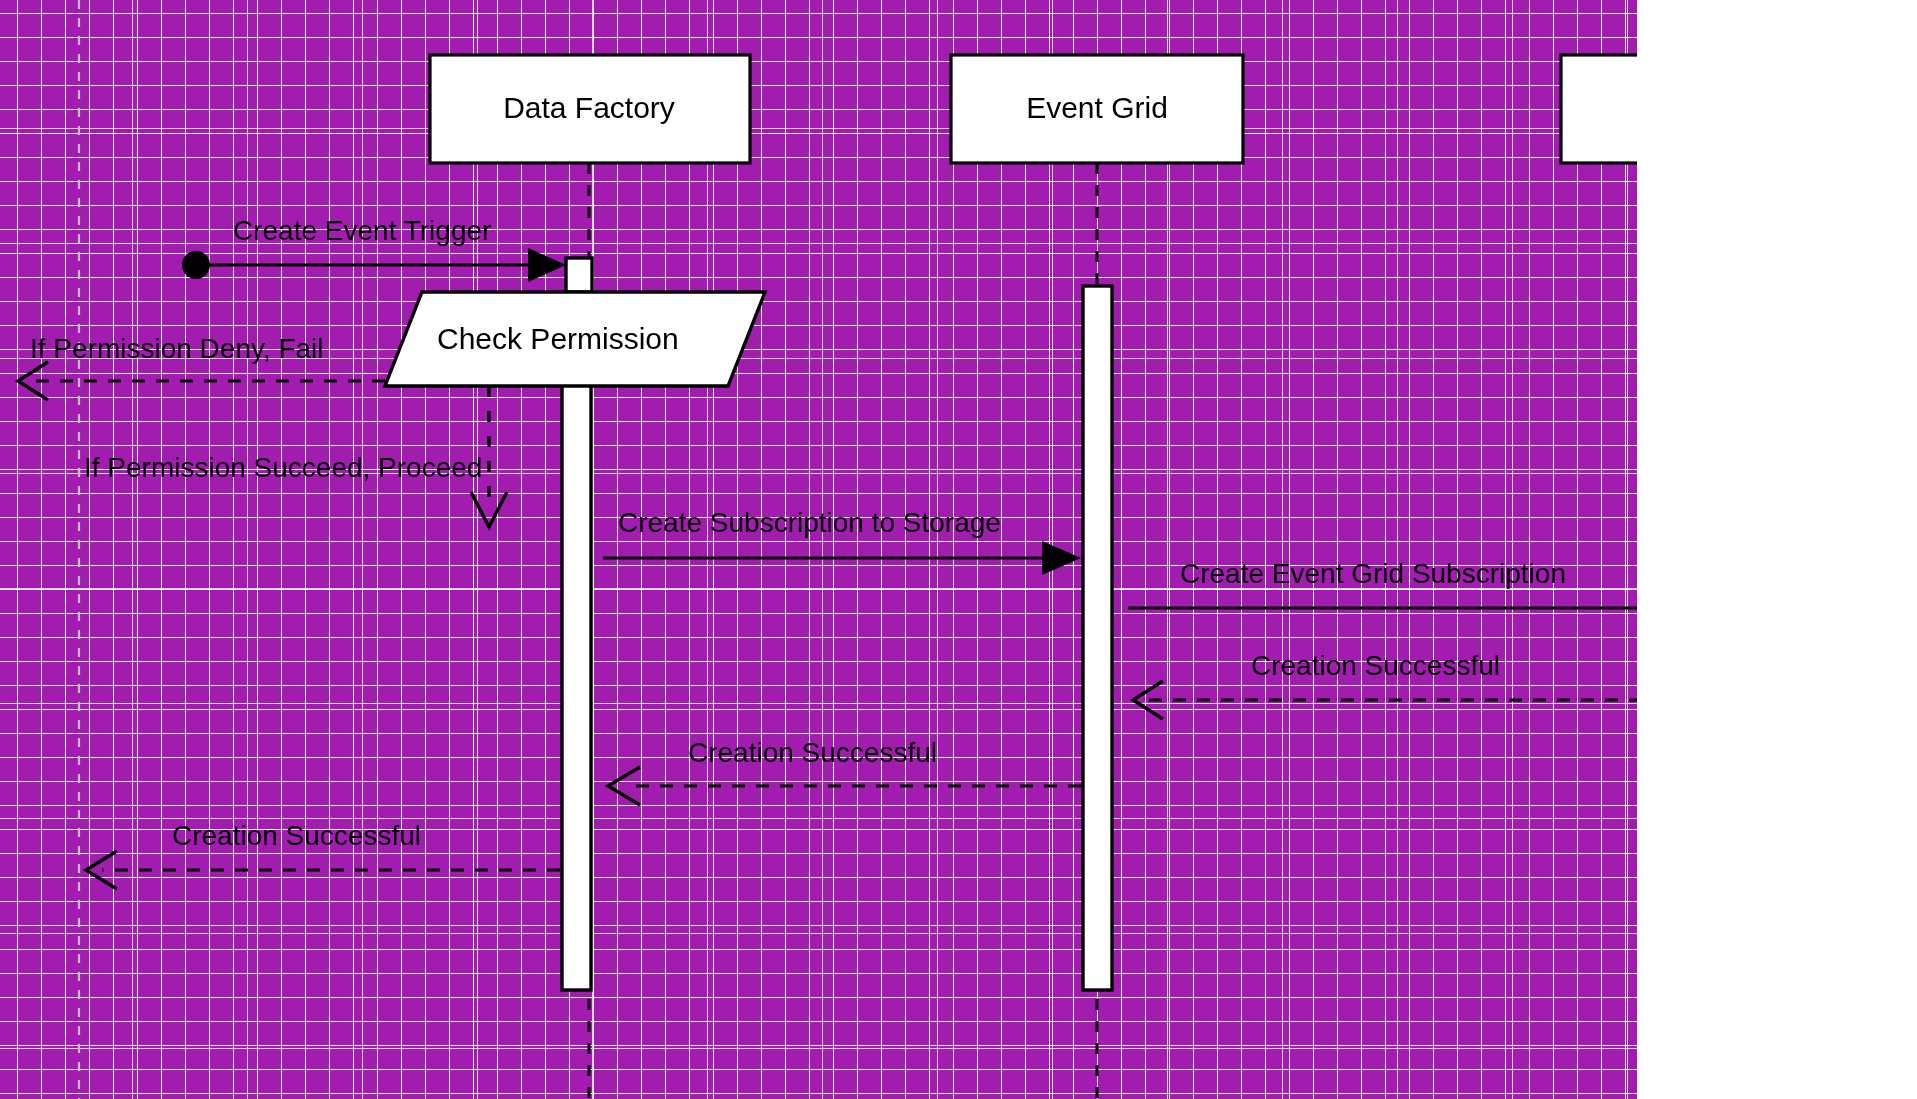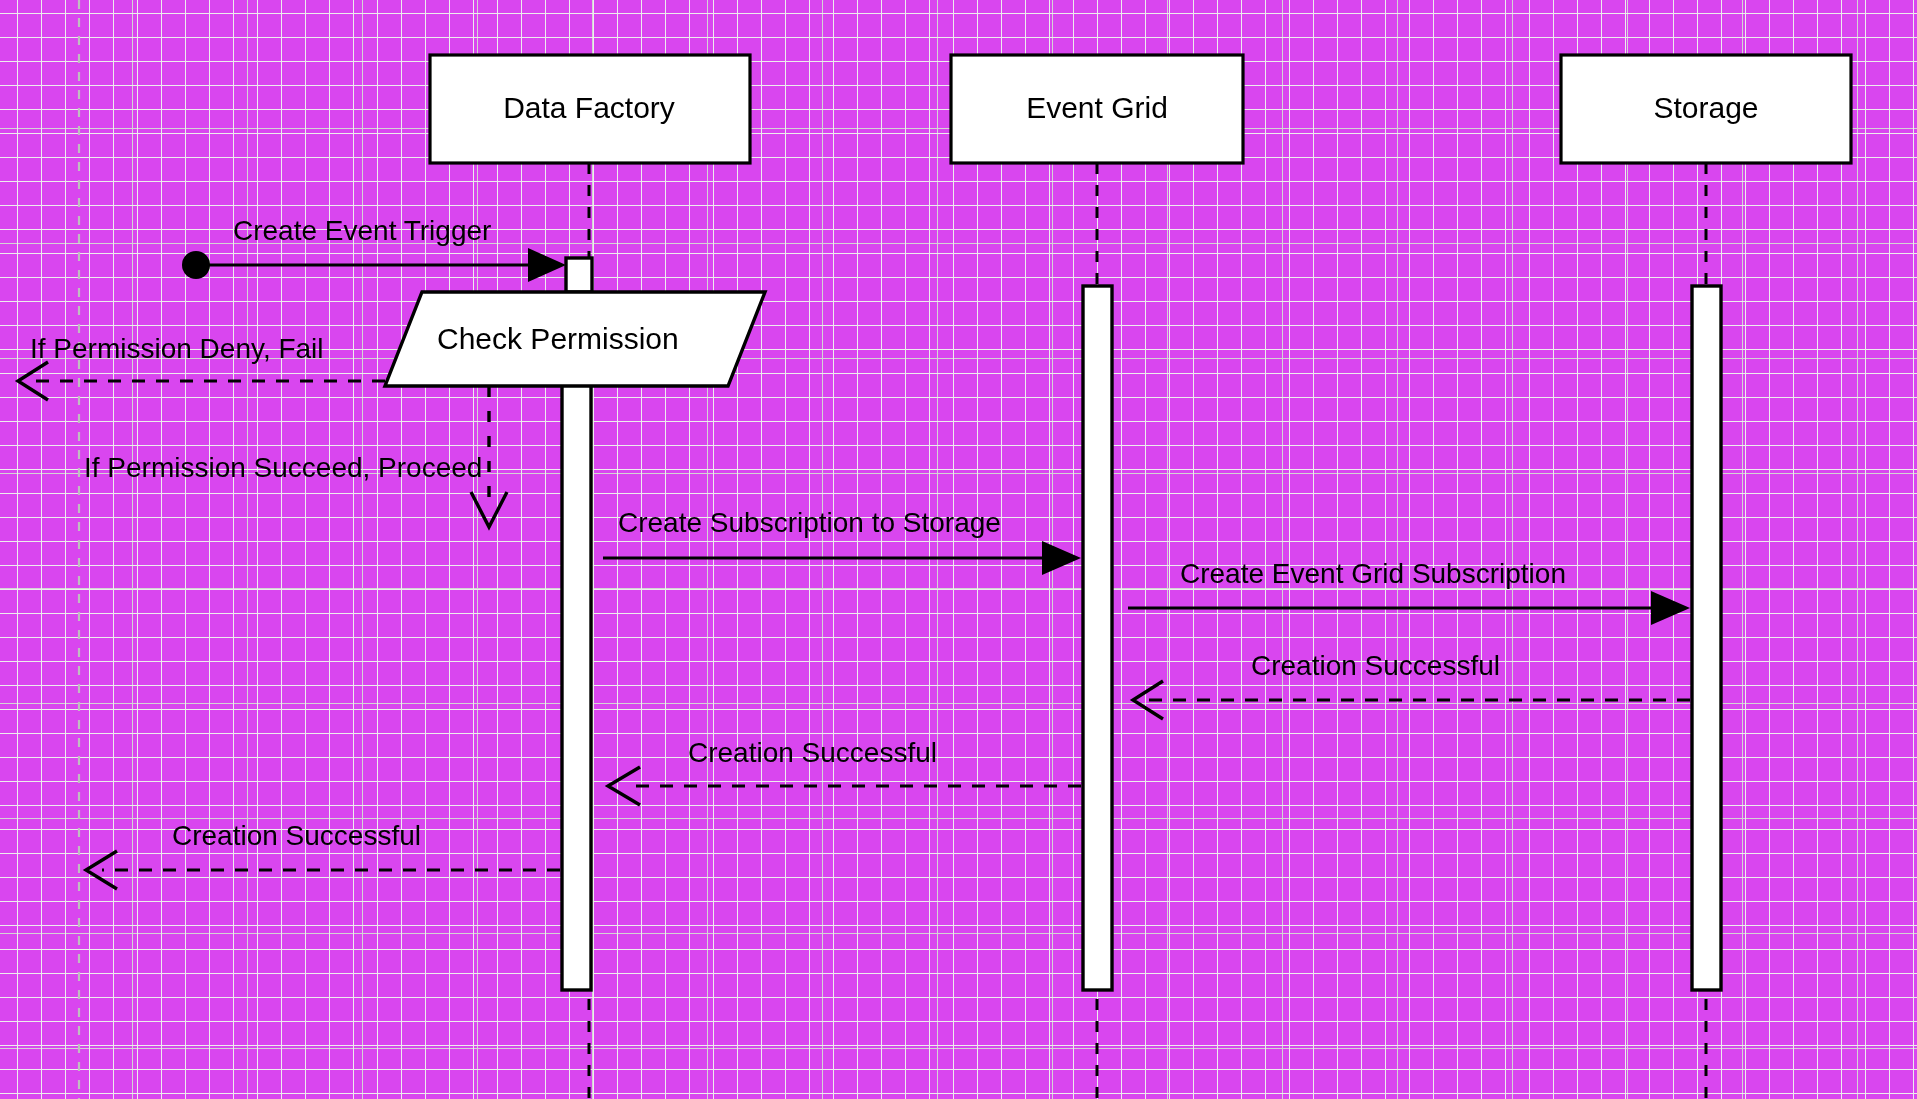--- a/index.html
+++ b/index.html
@@ -3,23 +3,23 @@
 <meta charset="utf-8">
 <style>
   html, body {
     margin: 0;
     padding: 0;
     background: #ffffff;
     font-family: "Liberation Sans", sans-serif;
   }
   #canvas {
     position: relative;
-    width: 1917px;
+    width: 1637px;
     height: 1099px;
-    background-color: #d946ef;
+    background-color: #a21caf;
     overflow: hidden;
   }
   
   #grid-bg {
     position: absolute;
     inset: 0;
     background-image:
       linear-gradient(to right, #ededed 1px, transparent 1px),
       linear-gradient(to bottom, #ededed 1px, transparent 1px),
       linear-gradient(to right, #d4d4d4 1px, transparent 1px),

